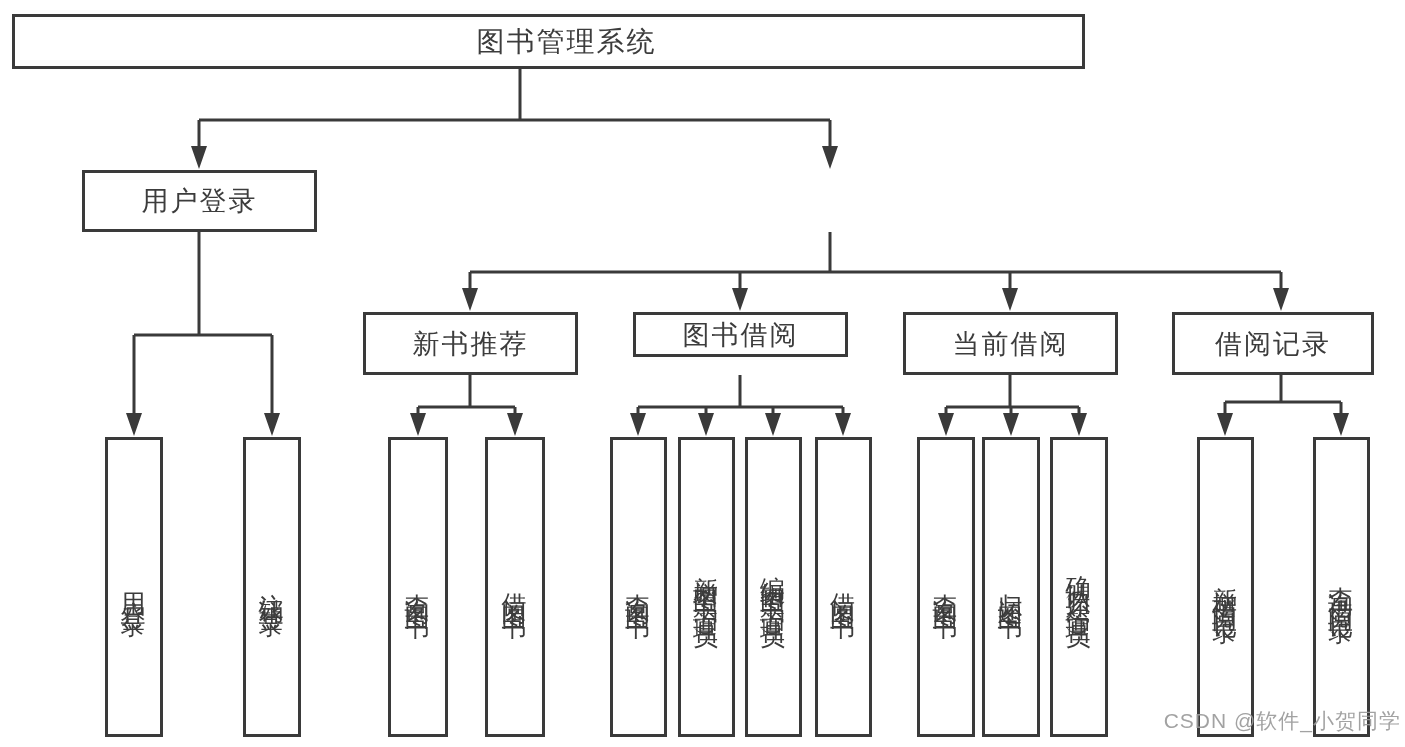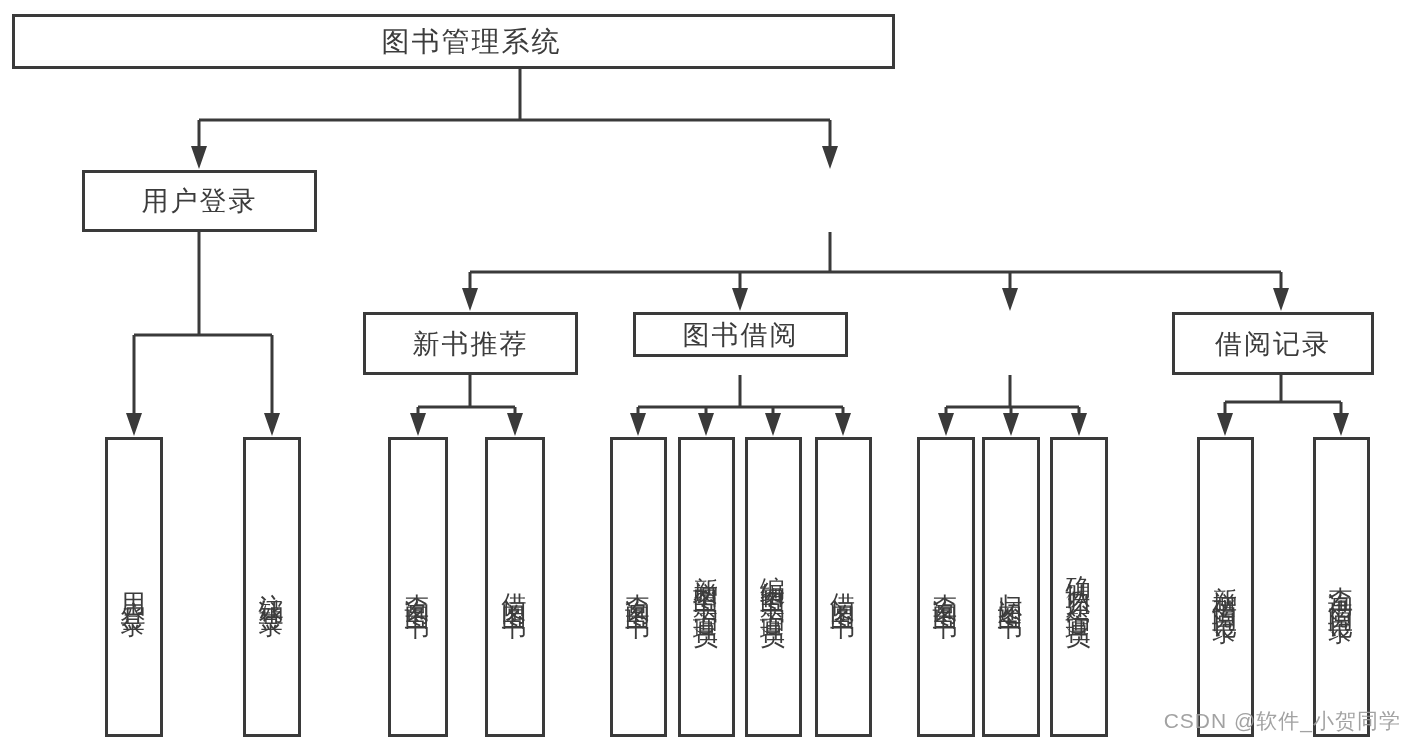--- a/index.html
+++ b/index.html
@@ -61,26 +61,27 @@
       M1002 288 L1018 288 L1010 311 Z  M1273 288 L1289 288 L1281 311 Z
       M126 413 L142 413 L134 436 Z  M264 413 L280 413 L272 436 Z
       M410 413 L426 413 L418 436 Z  M507 413 L523 413 L515 436 Z
       M630 413 L646 413 L638 436 Z  M698 413 L714 413 L706 436 Z
       M765 413 L781 413 L773 436 Z  M835 413 L851 413 L843 436 Z
       M938 413 L954 413 L946 436 Z  M1003 413 L1019 413 L1011 436 Z
       M1071 413 L1087 413 L1079 436 Z  M1217 413 L1233 413 L1225 436 Z
       M1333 413 L1349 413 L1341 436 Z"></path>
   </svg>
 
-  <div class="node rootnode" style="left:12px;top:14px;width:883px;height:55px;padding-left:36px;">图书管理系统</div>
+  <div class="node rootnode" style="left:12px;top:14px;width:1073px;height:55px;padding-left:36px;">图书管理系统</div>
 
   <div class="node hnode" style="left:82px;top:170px;width:235px;height:62px;">用户登录</div>
 
   <div class="node hnode" style="left:363px;top:312px;width:215px;height:63px;">新书推荐</div>
   <div class="node hnode" style="left:633px;top:312px;width:215px;height:45px;">图书借阅</div>
+  <div class="node hnode" style="left:903px;top:312px;width:215px;height:63px;">当前借阅</div>
   <div class="node hnode" style="left:1172px;top:312px;width:202px;height:63px;">借阅记录</div>
 
   <div class="node vnode" style="left:105px;top:437px;width:58px;height:300px;">用户登录</div>
   <div class="node vnode" style="left:243px;top:437px;width:58px;height:300px;">注销登录</div>
 
   <div class="node vnode" style="left:388px;top:437px;width:60px;height:300px;">查询图书</div>
   <div class="node vnode" style="left:485px;top:437px;width:60px;height:300px;">借阅图书</div>
 
   <div class="node vnode" style="left:610px;top:437px;width:57px;height:300px;">查询图书</div>
   <div class="node vnode" style="left:678px;top:437px;width:57px;height:300px;">新增图书（管理员）</div>

